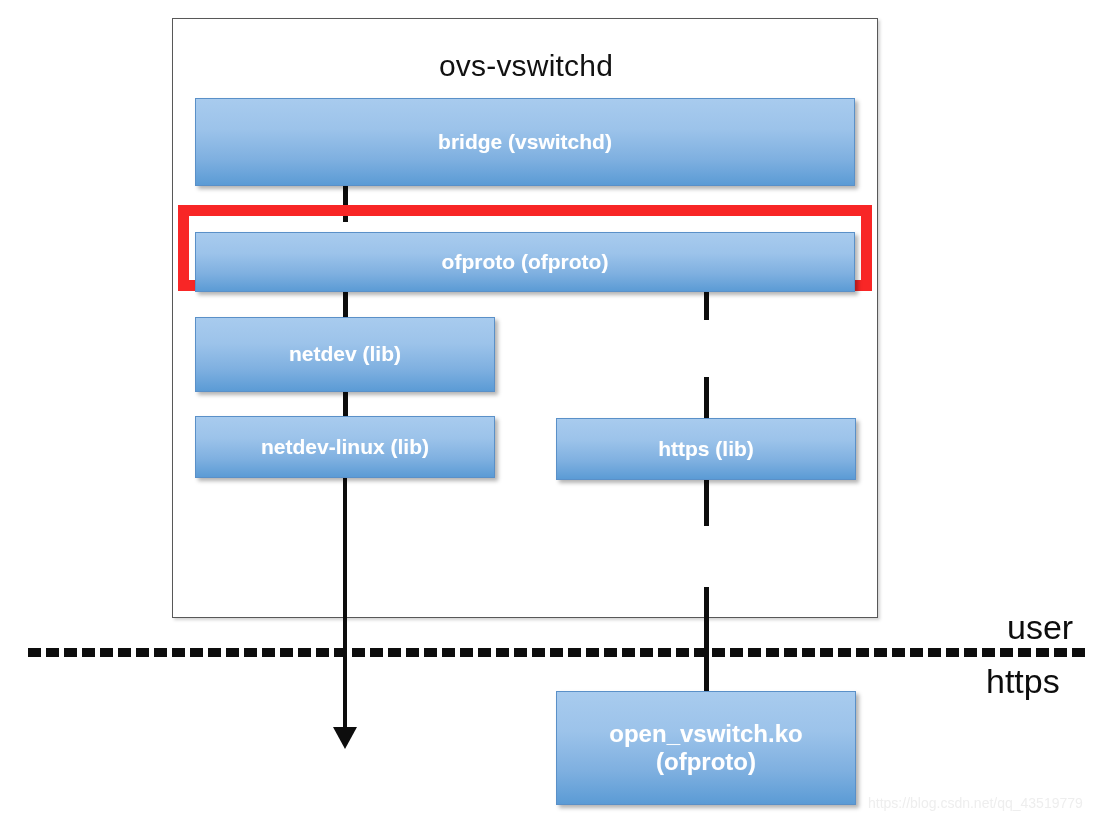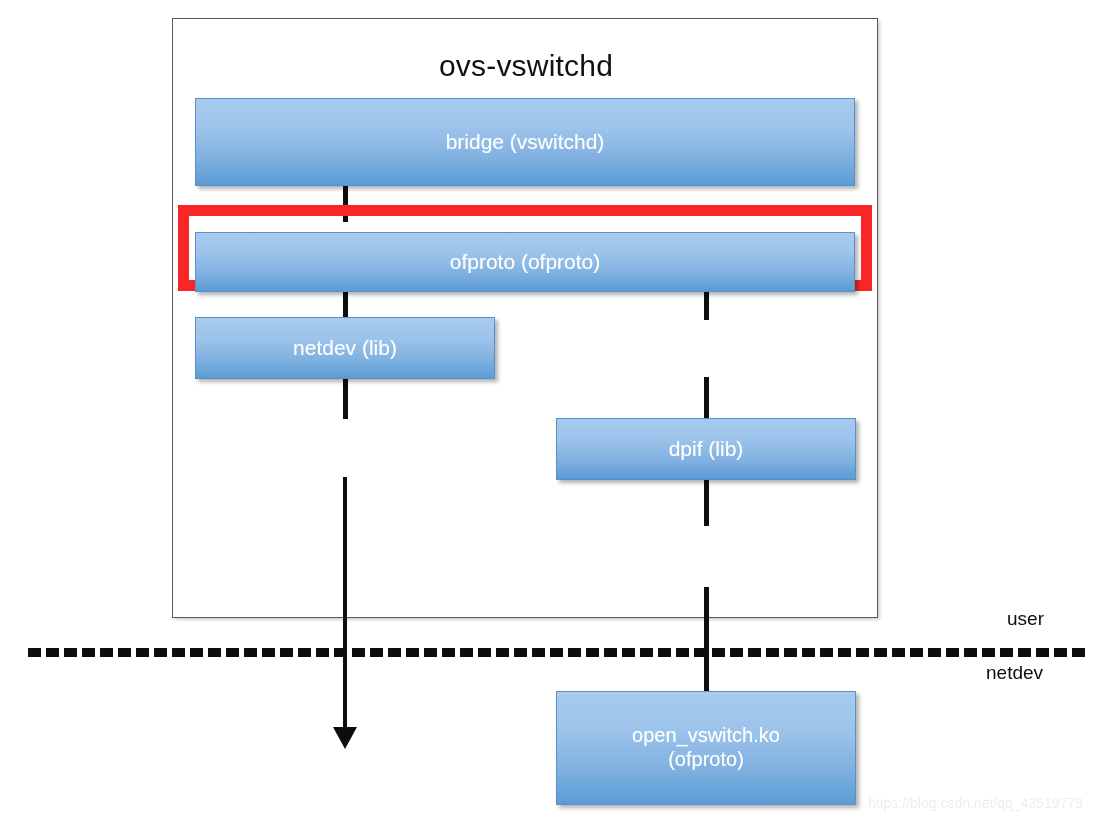--- a/index.html
+++ b/index.html
@@ -53,22 +53,23 @@
     box-sizing: border-box;
     display: flex;
     align-items: center;
     justify-content: center;
     text-align: center;
     color: #ffffff;
     font-size: 21px;
     line-height: 1.18;
     z-index: 4;
     text-shadow: 0 0 1px rgba(255,255,255,0.35);
+    font-weight: bold;
   }
-  .box.two-line { font-size: 20px; }
+  .box.two-line { font-size: 24px; }
 
   
   .highlight-rect {
     position: absolute;
     left: 178px;
     top: 205px;
     width: 694px;
     height: 86px;
     border: 11px solid #f82626;
     background: transparent;
@@ -112,21 +113,21 @@
       to right,
       #0d0d0d 0px,
       #0d0d0d 13px,
       rgba(255,255,255,0) 13px,
       rgba(255,255,255,0) 18px
     );
     z-index: 2;
   }
   .divider-label {
     position: absolute;
-    font-size: 19px;
+    font-size: 34px;
     color: #0d0d0d;
     white-space: nowrap;
     z-index: 3;
   }
   .divider-label.user   { left: 1007px; top: 608px; }
   .divider-label.kernel { left: 986px;  top: 662px; }
 
   
   .watermark {
     position: absolute;
@@ -163,31 +164,32 @@
 
   <div class="arrow-shaft" style="left:343px; top:477px; height:252px;"></div>
   <div class="arrow-head" style="left:333px; top:727px;"></div>
 
   <div class="box" style="left:195px; top:98px; width:660px; height:88px;">bridge (vswitchd)</div>
 
   <div class="highlight-rect"></div>
 
   <div class="box" style="left:195px; top:220px; width:660px; height:60px;margin-top:12px;">ofproto (ofproto)</div>
 
-  <div class="box" style="left:195px; top:317px; width:300px; height:62px;">netdev (lib)</div>
+  <div class="box" style="left:195px; top:317px; width:300px; height:75px;">netdev (lib)</div>
 
 
+  <div class="box" style="left:195px; top:416px; width:300px; height:62px;">netdev-linux (lib)</div>
 
-  <div class="box" style="left:556px; top:418px; width:300px; height:62px;">dpif (lib)</div>
+  <div class="box" style="left:556px; top:418px; width:300px; height:62px;">https (lib)</div>
 
 
   <div class="box two-line" style="left:556px; top:691px; width:300px; height:114px; flex-direction:column;">
     <span>open_vswitch.ko</span>
     <span>(ofproto)</span>
   </div>
 
   <div class="divider"></div>
   <div class="divider-label user">user</div>
-  <div class="divider-label kernel">netdev</div>
+  <div class="divider-label kernel">https</div>
 
   <div class="watermark">https://blog.csdn.net/qq_43519779</div>
 
 </div>
 
 </body></html>

